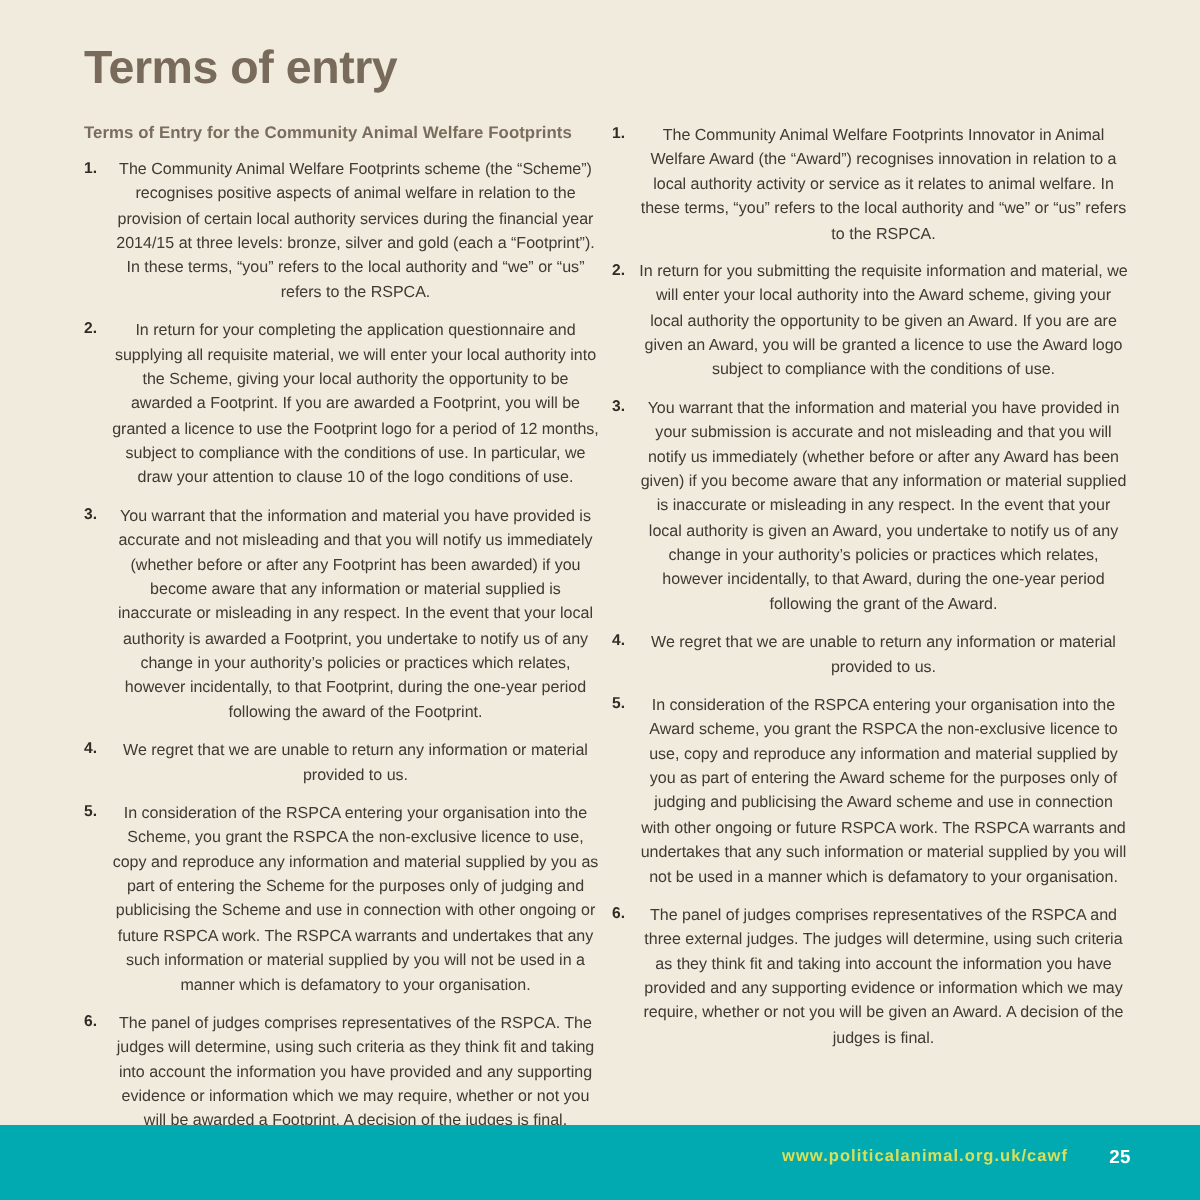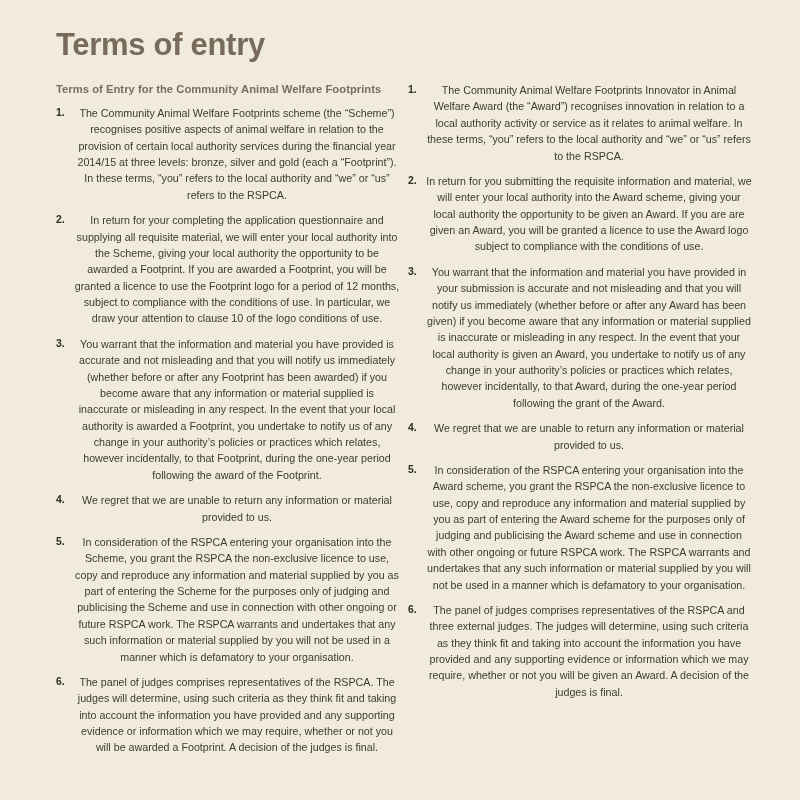--- a/index.html
+++ b/index.html
@@ -144,14 +144,18 @@
         <li>In return for you submitting the requisite information and material, we will enter your local authority into the Award scheme, giving your local authority the opportunity to be given an Award. If you are are given an Award, you will be granted a licence to use the Award logo subject to compliance with the conditions of use.</li>
         <li>You warrant that the information and material you have provided in your submission is accurate and not misleading and that you will notify us immediately (whether before or after any Award has been given) if you become aware that any information or material supplied is inaccurate or misleading in any respect. In the event that your local authority is given an Award, you undertake to notify us of any change in your authority’s policies or practices which relates, however incidentally, to that Award, during the one-year period following the grant of the Award.</li>
         <li>We regret that we are unable to return any information or material provided to us.</li>
         <li>In consideration of the RSPCA entering your organisation into the Award scheme, you grant the RSPCA the non-exclusive licence to use, copy and reproduce any information and material supplied by you as part of entering the Award scheme for the purposes only of judging and publicising the Award scheme and use in connection with other ongoing or future RSPCA work. The RSPCA warrants and undertakes that any such information or material supplied by you will not be used in a manner which is defamatory to your organisation.</li>
         <li>The panel of judges comprises representatives of the RSPCA and three external judges. The judges will determine, using such criteria as they think fit and taking into account the information you have provided and any supporting evidence or information which we may require, whether or not you will be given an Award. A decision of the judges is final.</li>
       </ol>
     </div>
 
   </div>
 
+  <div class="footer-bar">
+    <div class="footer-url">www.politicalanimal.org.uk/cawf</div>
+    <div class="footer-page">25</div>
+  </div>
 
 </div>
 
 </body></html>

